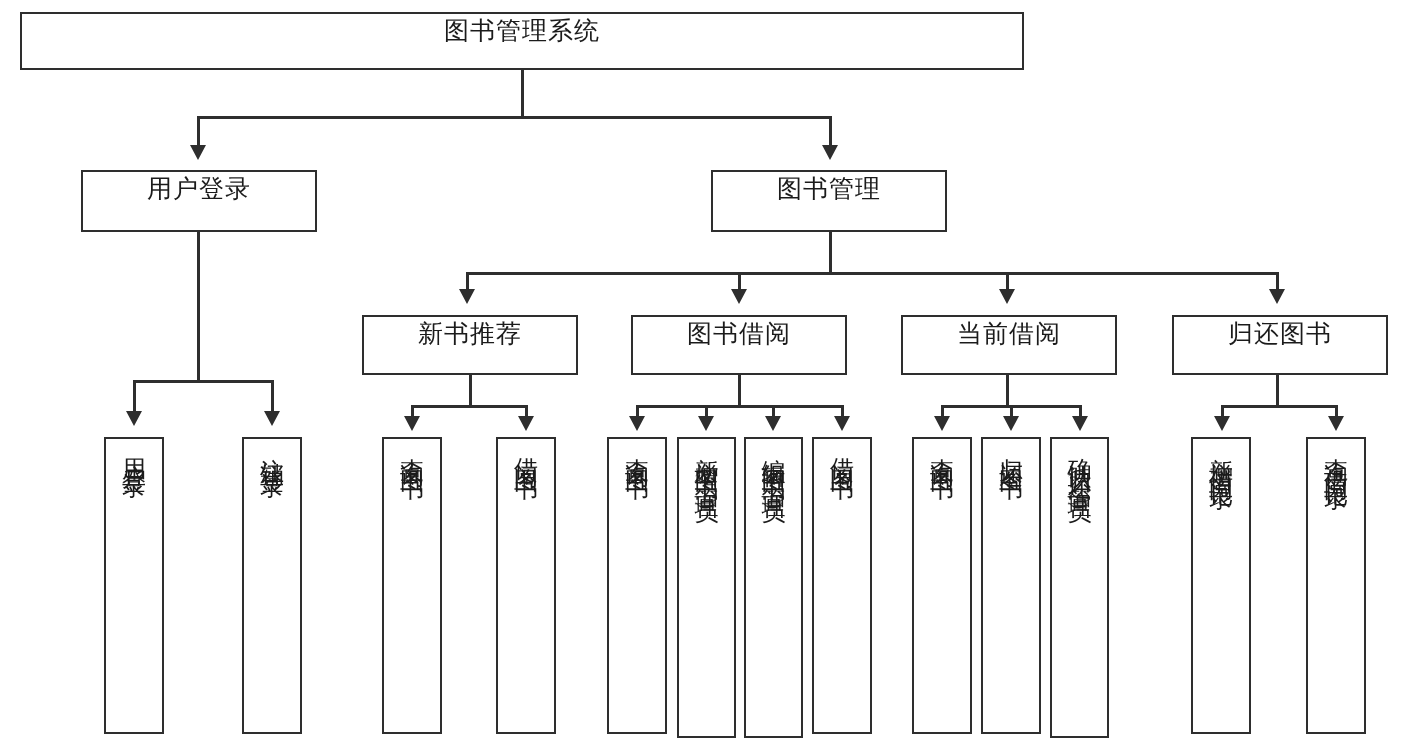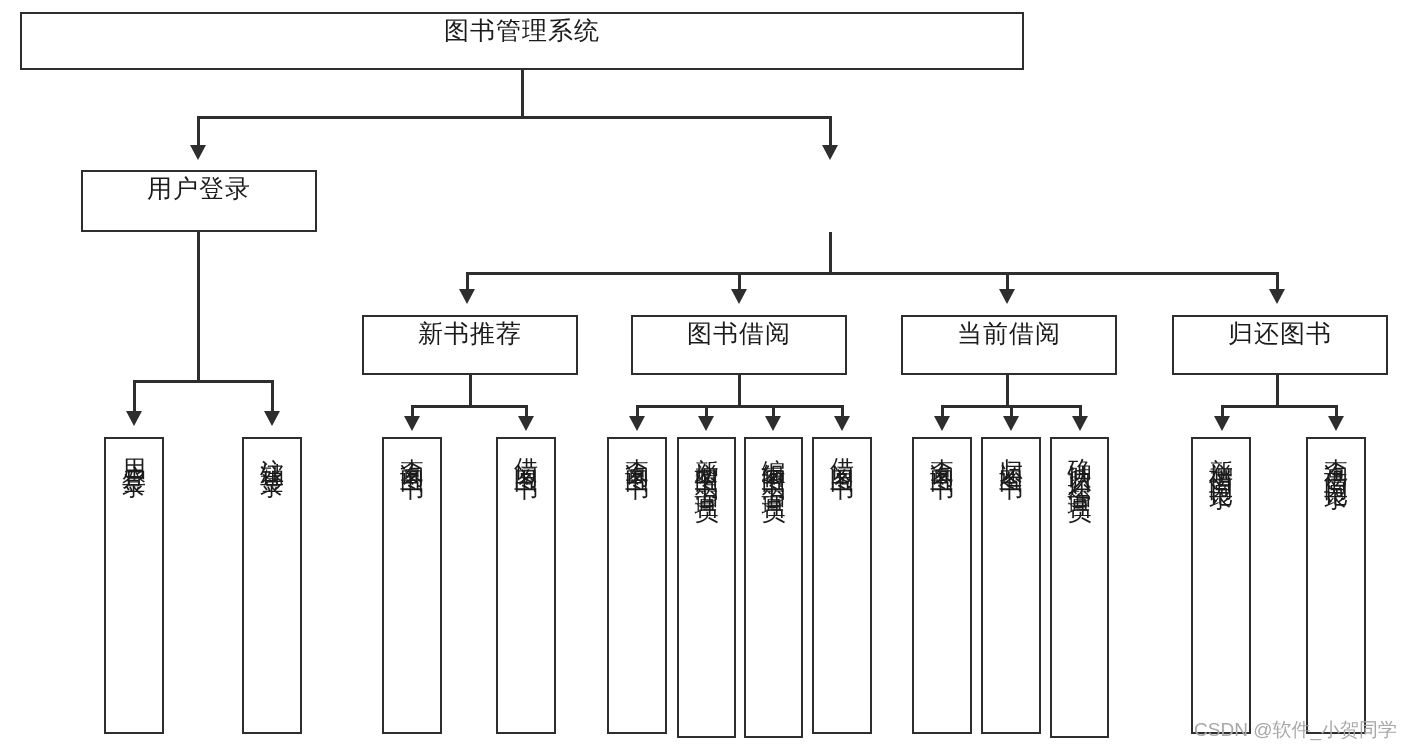--- a/index.html
+++ b/index.html
@@ -74,20 +74,23 @@
   <div class="ln vert" style="left:521px;top:70px;height:48px;"></div>
   <div class="ln horz" style="left:197px;top:116px;width:635px;"></div>
   <div class="ln vert" style="left:197px;top:116px;height:30px;"></div>
   <div class="arrow" style="left:190px;top:145px;"></div>
   <div class="ln vert" style="left:829px;top:116px;height:30px;"></div>
   <div class="arrow" style="left:822px;top:145px;"></div>
 
   <div class="node h" style="left:81px;top:170px;width:236px;height:62px;">
     <span>用户登录</span>
   </div>
+  <div class="node h" style="left:711px;top:170px;width:236px;height:62px;">
+    <span>图书管理</span>
+  </div>
 
   <div class="ln vert" style="left:197px;top:232px;height:150px;"></div>
   <div class="ln horz" style="left:133px;top:380px;width:140px;"></div>
   <div class="ln vert" style="left:133px;top:380px;height:32px;"></div>
   <div class="arrow" style="left:126px;top:411px;"></div>
   <div class="ln vert" style="left:271px;top:380px;height:32px;"></div>
   <div class="arrow" style="left:264px;top:411px;"></div>
 
   <div class="ln vert" style="left:829px;top:232px;height:42px;"></div>
   <div class="ln horz" style="left:466px;top:272px;width:812px;"></div>
@@ -184,15 +187,14 @@
     <span class="vtext">确认归还（管理员）</span>
   </div>
 
   <div class="node v" style="left:1191px;top:437px;width:60px;height:297px;">
     <span class="vtext">新增借阅记录</span>
   </div>
   <div class="node v" style="left:1306px;top:437px;width:60px;height:297px;">
     <span class="vtext">查询借阅记录</span>
   </div>
 
-  <div id="watermark">CSDN @软件_小贺同学</div>
 
 </div>
 
 </body></html>

